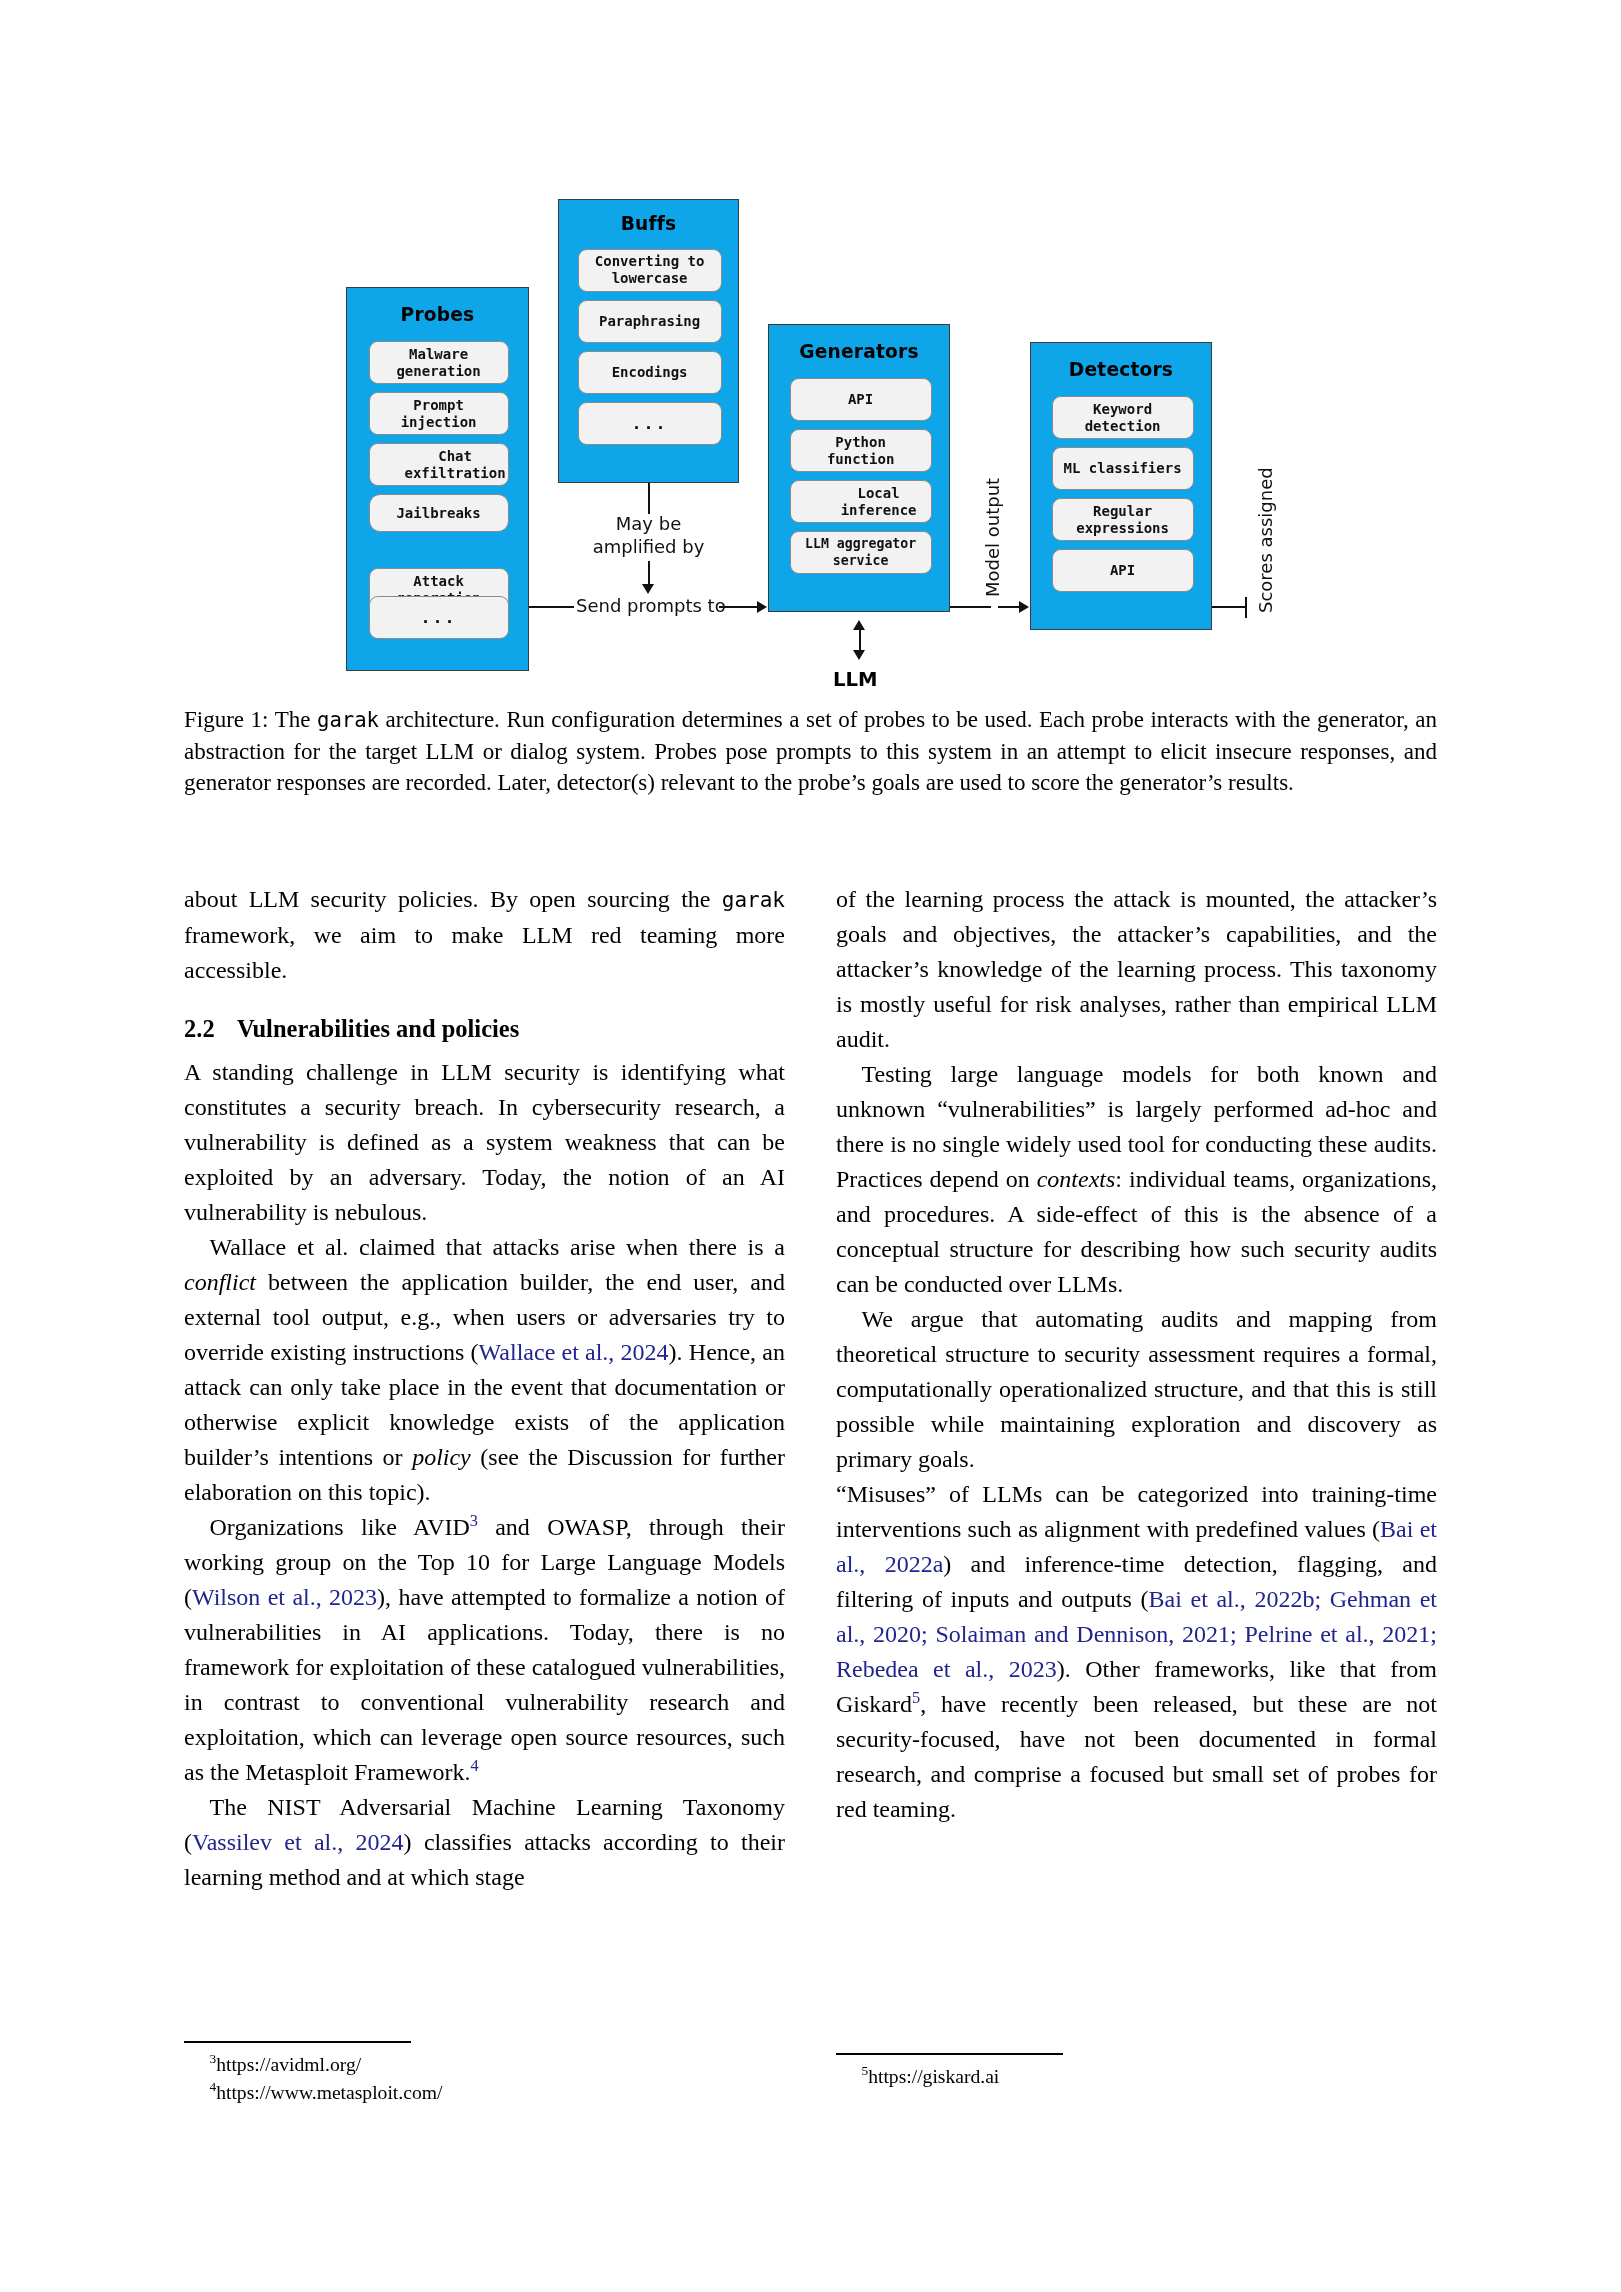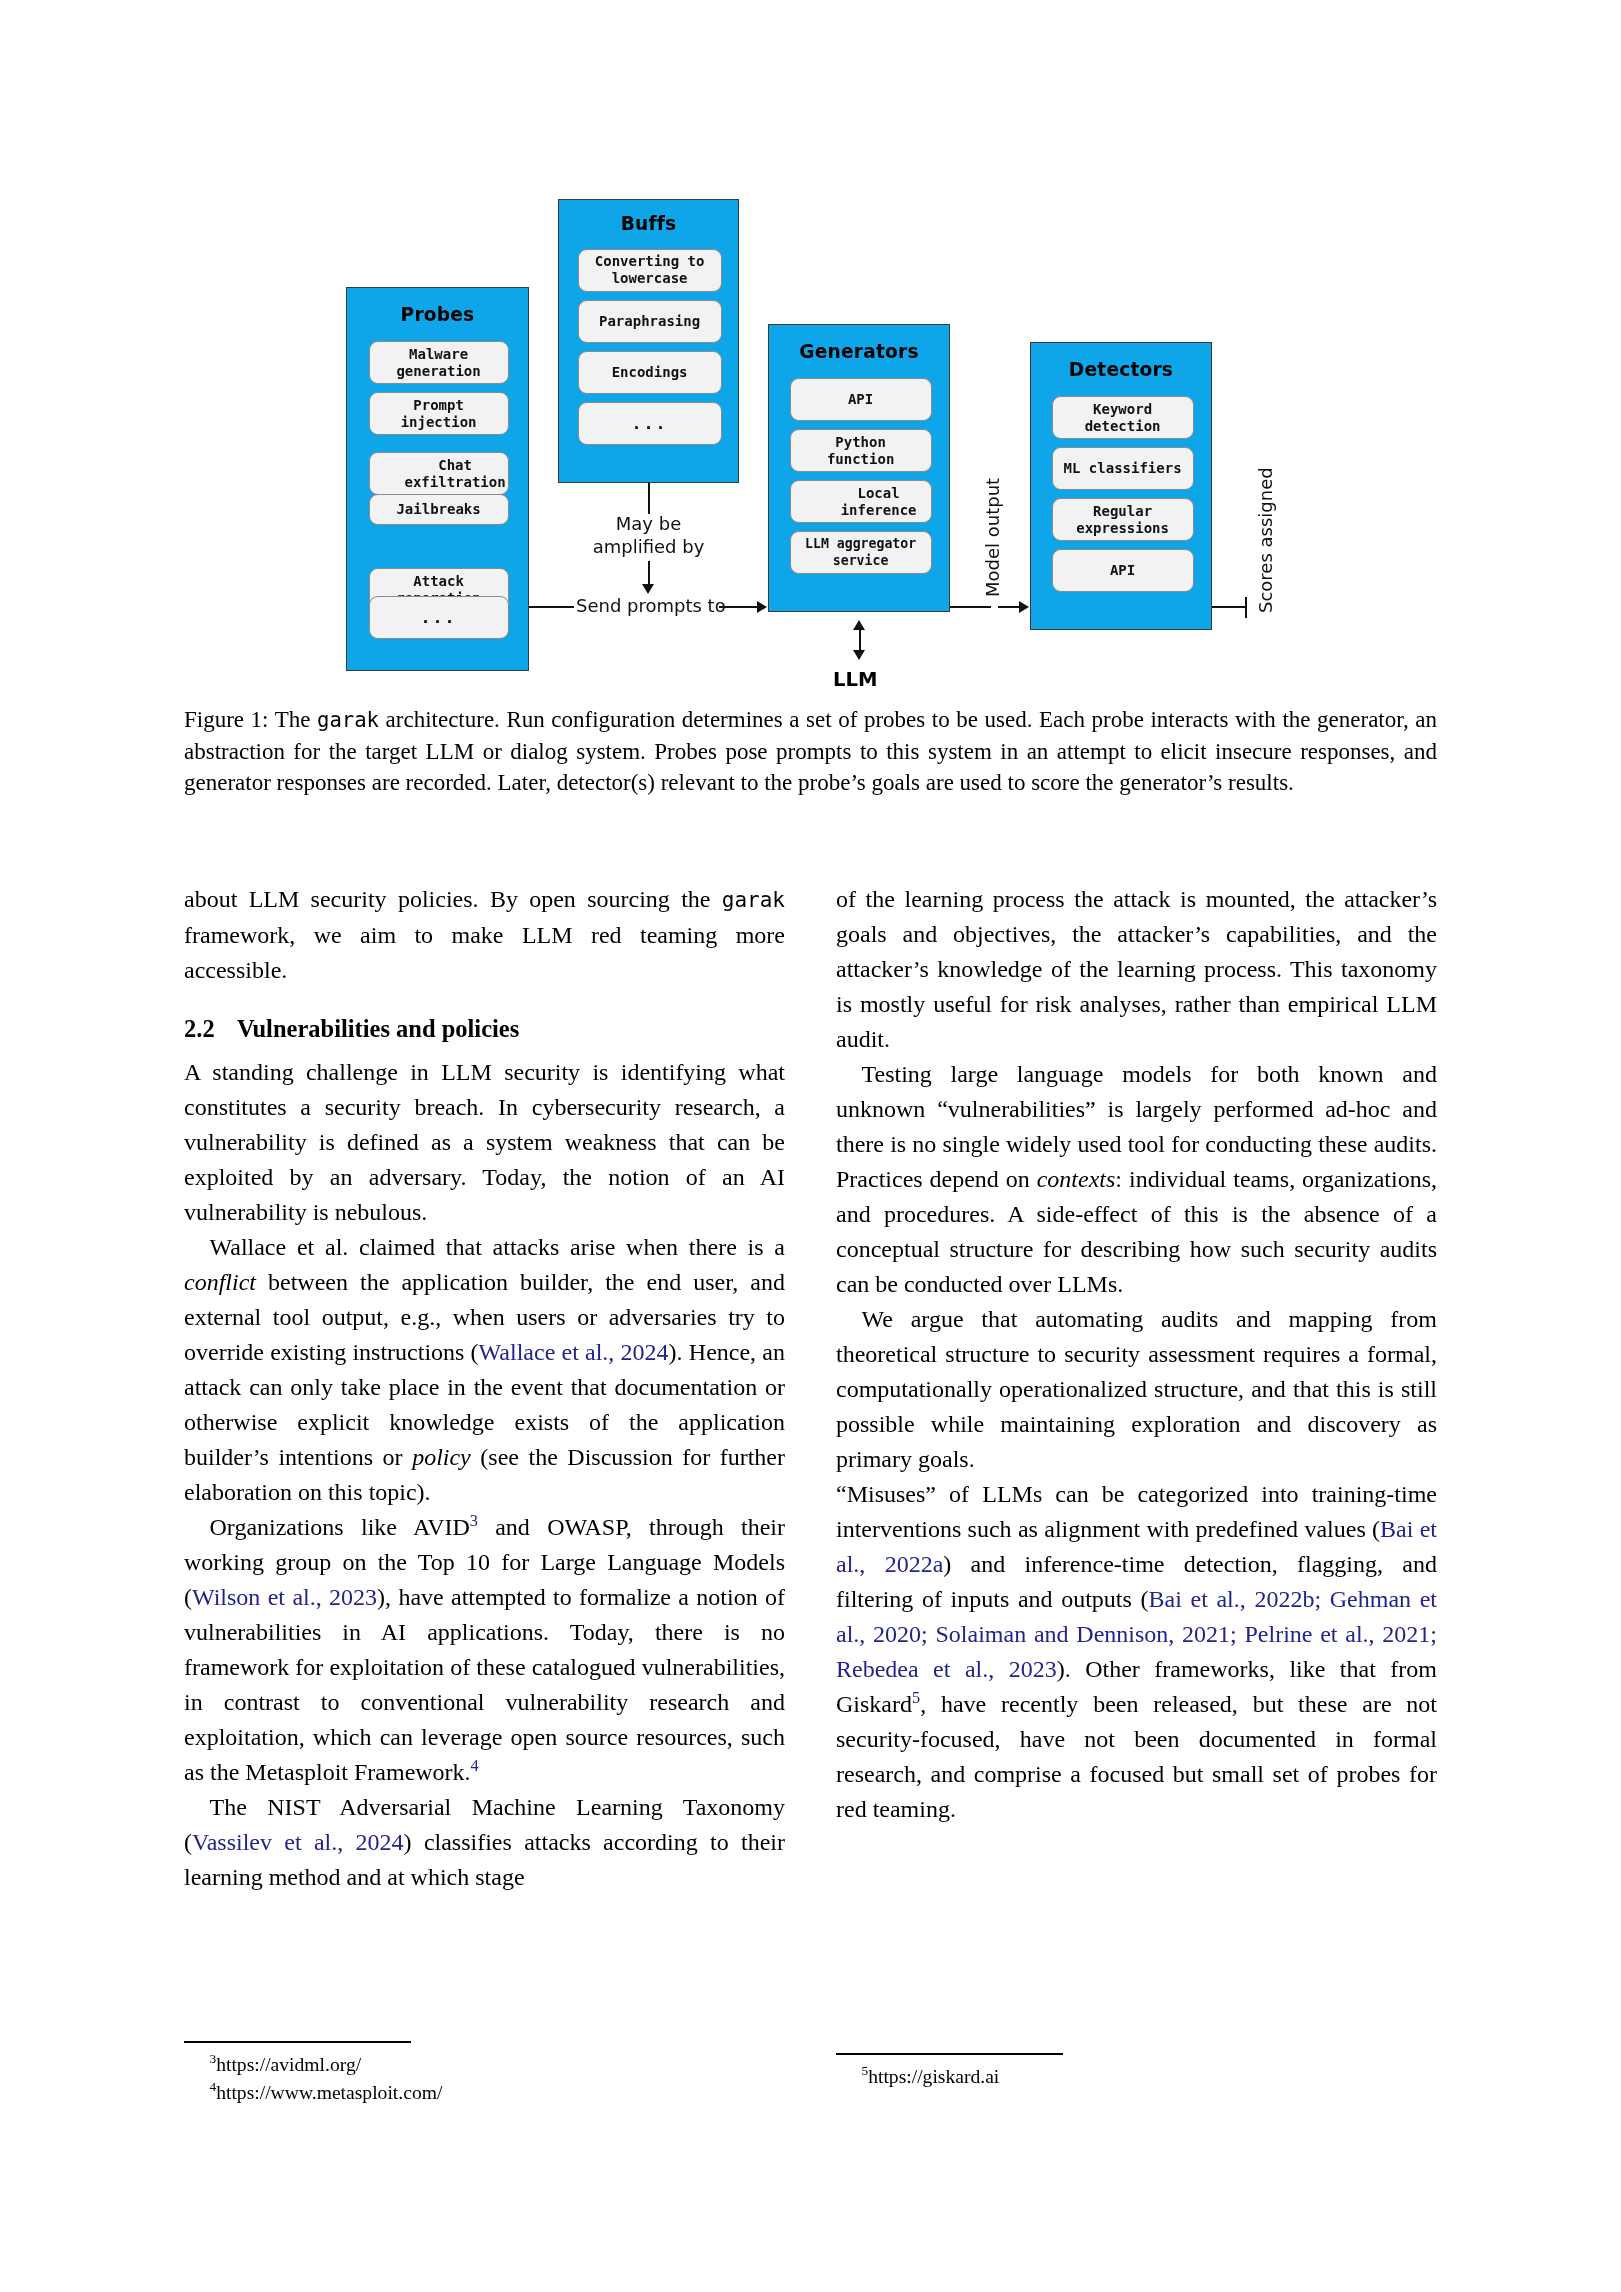--- a/index.html
+++ b/index.html
@@ -192,25 +192,25 @@
     <div class="flow-box" style="left:162px; top:106px; width:183px; height:384px;">
       <div class="flow-title" style="margin-top:15.7px;">Probes</div>
       <div class="chip" style="position:absolute; left:21.6px; top:53px; width:140px; height:43px;">
         <span style="white-space:pre-line;">Malware
 generation</span>
       </div>
       <div class="chip" style="position:absolute; left:21.6px; top:104px; width:140px; height:43px;">
         <span style="white-space:pre-line;">Prompt
 injection</span>
       </div>
-      <div class="chip" style="position:absolute; left:21.6px; top:164px; width:140px; height:43px;padding-left:33px;">
+      <div class="chip" style="position:absolute; left:21.6px; top:155px; width:140px; height:43px;padding-left:33px;">
         <span style="white-space:pre-line;">Chat
 exfiltration</span>
       </div>
-      <div class="chip" style="position:absolute; left:21.6px; top:206px; width:140px; height:31px;">
+      <div class="chip" style="position:absolute; left:21.6px; top:206px; width:140px; height:38px;border-radius:11px;">
         <span style="white-space:pre-line;">Jailbreaks</span>
       </div>
       <div class="chip" style="position:absolute; left:21.6px; top:257px; width:140px; height:43px;margin-top:23px;">
         <span style="white-space:pre-line;">Attack
 generation</span>
       </div>
       <div class="chip ellipsis" style="position:absolute; left:21.6px; top:308px; width:140px; height:43px;">
         <span>...</span>
       </div>
     </div>

